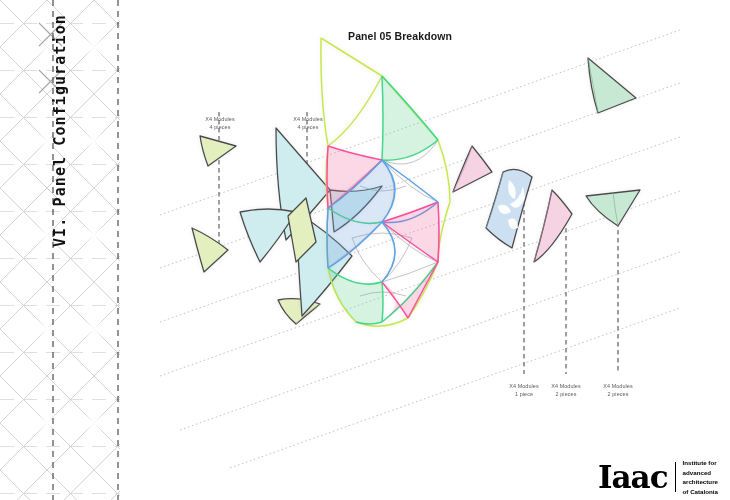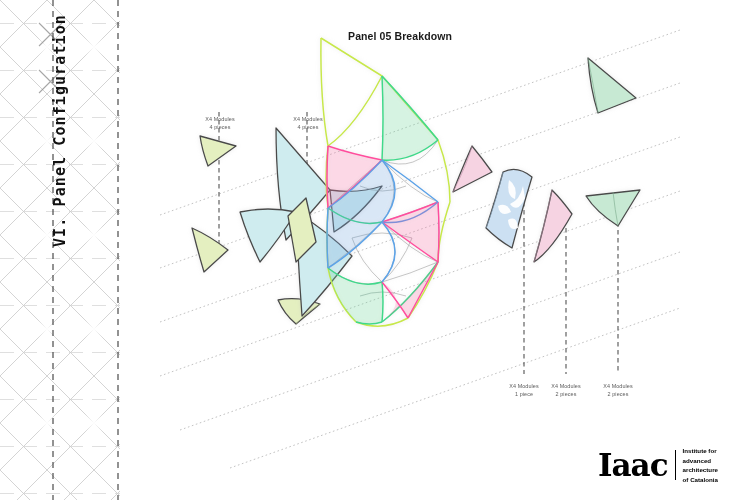--- a/index.html
+++ b/index.html
@@ -78,21 +78,21 @@
     color: #5a5a5a;
     text-align: center;
     white-space: nowrap;
     letter-spacing: 0.1px;
   }
 
   
   #logo {
     position: absolute;
     right: 12px;
-    bottom: 16px;
+    bottom: 4px;
     display: flex;
     align-items: center;
     gap: 7px;
   }
   #logo-mark {
     font-family: "DejaVu Serif", "Liberation Serif", serif;
     font-weight: 700;
     font-size: 31px;
     line-height: 1;
     color: #000000;

